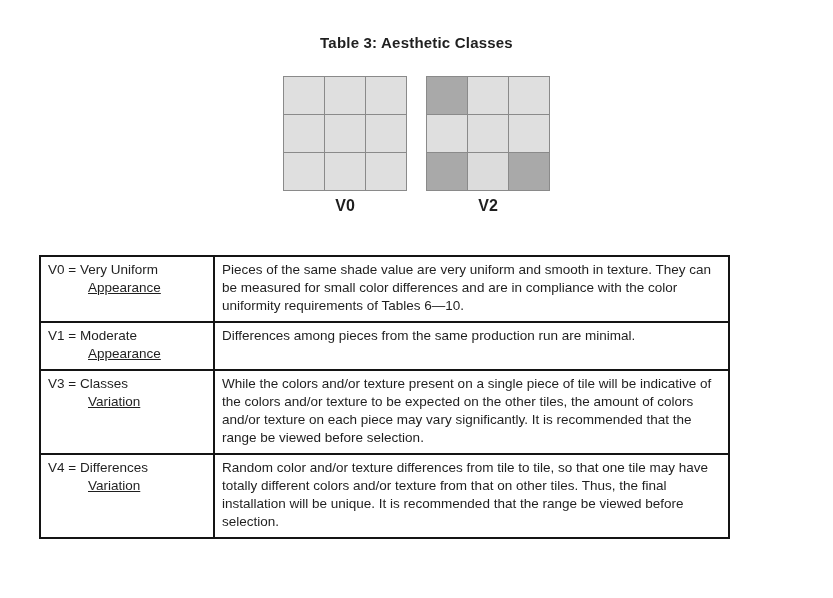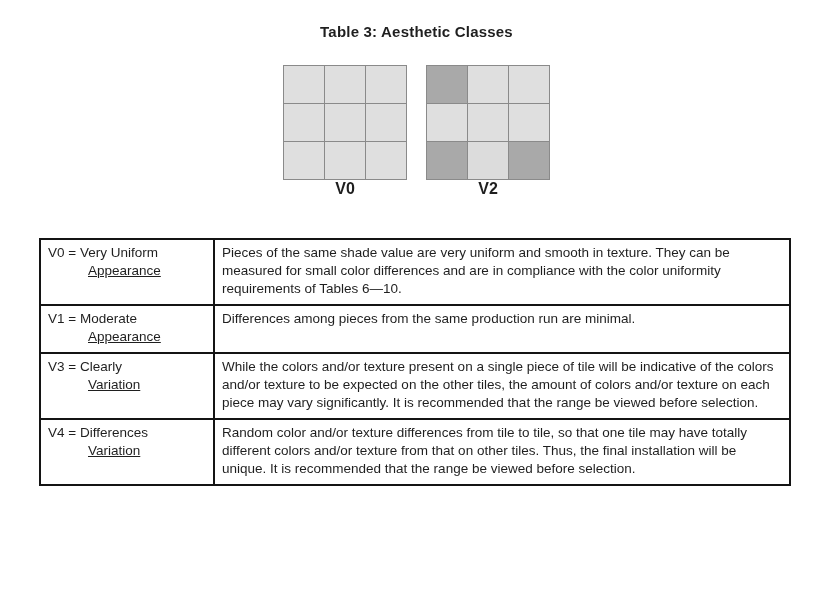--- a/index.html
+++ b/index.html
@@ -11,21 +11,21 @@
   .page{
     position:relative;
     width:833px;height:598px;
     background:#ffffff;
     overflow:hidden;
     font-family:"Liberation Sans", sans-serif;
     color:var(--text);
   }
   .doc-title{
     margin:0;
-    padding-top:23px;
+    padding-top:34px;
     text-align:center;
     font-size:15px;
     font-weight:bold;
     letter-spacing:0.2px;
   }
   .grids-row{
     display:flex;
     justify-content:center;
     gap:19px;
     margin-top:25px;
@@ -39,27 +39,28 @@
     display:grid;
     grid-template-columns:repeat(3,40px);
     grid-auto-rows:37px;
     gap:1px;
     padding:1px;
     background:var(--grid-line);
     width:max-content;
   }
   .tile-cell{width:40px;height:37px;}
   .grid-label{
+    margin-top:6px;
     font-size:16px;
     font-weight:bold;
   }
   .classes-table{
     border-collapse:collapse;
     table-layout:fixed;
-    width:752px;
+    width:691px;
     margin:40px 0 0 39px;
     padding-left:27px;
   }
   .classes-table td{
     border:2px solid var(--table-border);
     vertical-align:top;
     padding:4px 7px 6px 7px;
     font-size:13.5px;
     line-height:18px;
     color:var(--text);
@@ -124,21 +125,21 @@
     <td class="code-cell">
       <div class="code-line1">V1 = Moderate</div>
       <div class="code-line2">Appearance</div>
     </td>
     <td class="desc-cell">Differences among pieces from the same production run are minimal.</td>
   </tr>
 
 
   <tr>
     <td class="code-cell">
-      <div class="code-line1">V3 = Clearly</div>
+      <div class="code-line1">V3 = Classes</div>
       <div class="code-line2">Variation</div>
     </td>
     <td class="desc-cell">While the colors and/or texture present on a single piece of tile will be indicative of the colors and/or texture to be expected on the other tiles, the amount of colors and/or texture on each piece may vary significantly. It is recommended that the range be viewed before selection.</td>
   </tr>
 
   <tr>
     <td class="code-cell">
       <div class="code-line1">V4 = Differences</div>
       <div class="code-line2">Variation</div>
     </td>

